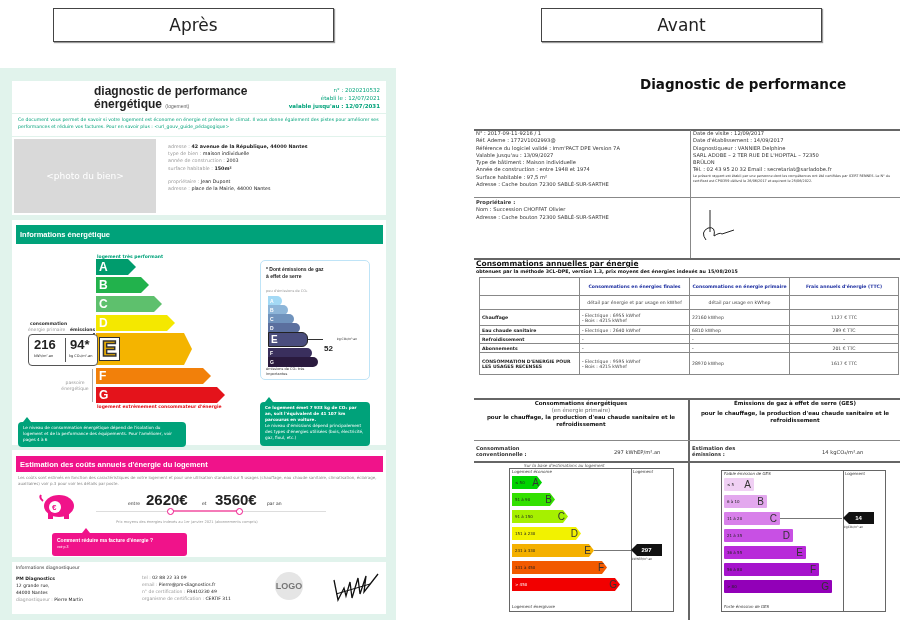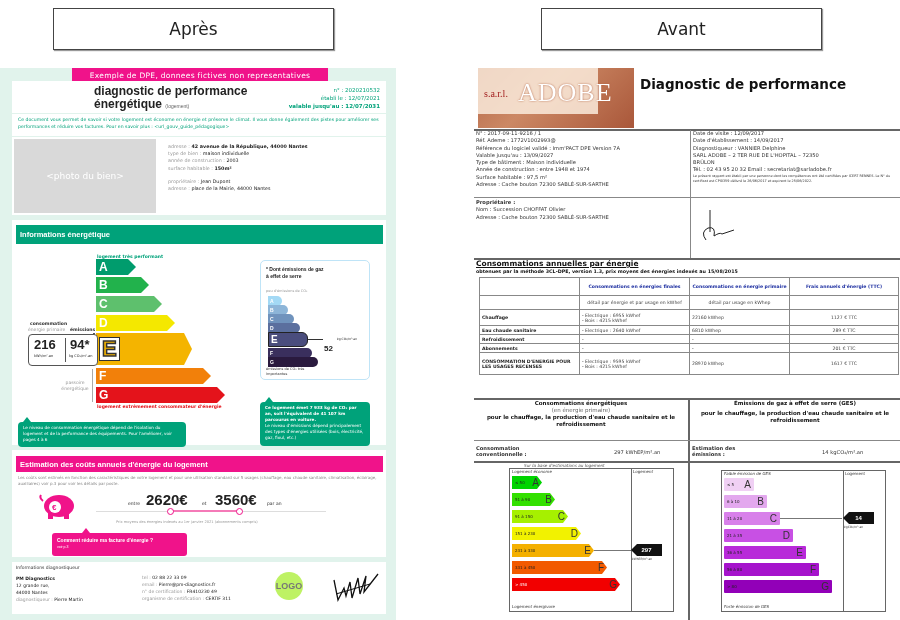--- a/index.html
+++ b/index.html
@@ -1,17 +1,17 @@
 <!DOCTYPE html>
 <html><head>
 <meta charset="utf-8">
 <style>
 *{box-sizing:border-box;margin:0;padding:0}
 body{width:900px;height:620px;background:#fff;font-family:"DejaVu Sans",sans-serif;position:relative;overflow:hidden;color:#222}
-.hdrbox{position:absolute;top:8px;height:42px;border:1px solid #444;box-shadow:1px 1px 1px #999;display:flex;align-items:center;justify-content:center;font-size:17px;color:#222;background:#fff}
+.hdrbox{position:absolute;top:8px;height:34px;border:1px solid #444;box-shadow:1px 1px 1px #999;display:flex;align-items:center;justify-content:center;font-size:17px;color:#222;background:#fff}
 
 #apres{position:absolute;left:0;top:68px;width:396px;height:552px;background:#e1f3ec}
 .tag{position:absolute;left:72px;top:0;width:256px;height:15px;background:#f0138a;color:#fff;font-size:7.5px;display:flex;align-items:center;justify-content:center;letter-spacing:.3px}
 .card{position:absolute;background:#fff}
 .dpe-big{position:absolute;left:6px;top:3px;font:bold 34px "Liberation Sans",sans-serif;color:#00a27a;letter-spacing:-1px}
 .dpe-title{position:absolute;left:82px;top:4px;font:bold 12px "Liberation Sans",sans-serif;color:#222;line-height:13px}
 .dpe-title small{font-weight:normal;font-size:5px;color:#666}
 .dpe-meta{position:absolute;right:6px;top:5px;text-align:right;font-size:5.5px;line-height:8px;color:#00a27a}
 .dpe-meta b{color:#00a27a}
 .intro{position:absolute;left:18px;top:116px;width:366px;font-size:4.6px;line-height:7px;color:#00a27a}
@@ -51,21 +51,20 @@
 <body>
 
 <div class="hdrbox" style="left:53px;width:281px">
     <span>Après</span>
   </div>
 <div class="hdrbox" style="left:541px;width:281px">
     <span>Avant</span>
   </div>
 
 <div id="apres">
-  <div class="tag">Exemple de DPE, donnees fictives non representatives</div>
 
   <div class="card" style="left:12px;top:13px;width:374px;height:32px">
     <div class="dpe-title">
       <div>diagnostic de performance</div>
       <div><span>énergétique</span> <small>(logement)</small></div>
     </div>
     <div class="dpe-meta">
       <div>n° : 2020210532</div>
       <div>établi le : 12/07/2021</div>
       <div><b>valable jusqu'au : 12/07/2031</b></div>
@@ -198,37 +197,32 @@
 <div class="diag">
   <div class="sm" style="left:4px;top:3px;color:#333;font-size:4.5px">Informations diagnostiqueur</div>
   <div class="sm" style="left:4px;top:14px;font-weight:bold">PM Diagnostics</div>
   <div class="sm" style="left:4px;top:21px">12 grande rue,</div>
   <div class="sm" style="left:4px;top:28px">44000 Nantes</div>
   <div class="sm" style="left:4px;top:35px"><span style="color:#999">diagnostiqueur : </span><span>Pierre Martin</span></div>
   <div class="sm" style="left:130px;top:13px"><span style="color:#999">tel : </span><span>02 88 22 33 09</span></div>
   <div class="sm" style="left:130px;top:20px"><span style="color:#999">email : </span><span>Pierre@pm-diagnostics.fr</span></div>
   <div class="sm" style="left:130px;top:27px"><span style="color:#999">n° de certification : </span><span>FR410230 49</span></div>
   <div class="sm" style="left:130px;top:34px"><span style="color:#999">organisme de certification : </span><span>CERTIF 311</span></div>
-  <div style="position:absolute;left:263px;top:10px;width:28px;height:28px;border-radius:50%;background:#bef264;display:flex;align-items:center;justify-content:center;font:bold 9px 'Liberation Sans',sans-serif;color:#777">
+  <div style="position:absolute;left:263px;top:10px;width:28px;height:28px;border-radius:50%;background:#e5e5e5;display:flex;align-items:center;justify-content:center;font:bold 9px 'Liberation Sans',sans-serif;color:#777">
       <span>LOGO</span>
     </div>
   <div style="position:absolute;left:318px;top:8px">
     <svg width="50" height="34" viewBox="0 0 50 34">
         <path d="M4 10 L8 30 L14 18 L16 26 L20 12 L22 28 L28 8 L30 24 L36 6 L34 22 L48 4" stroke="#111" stroke-width="1.3" fill="none"></path>
         <path d="M6 24 L40 14" stroke="#111" stroke-width="1" fill="none"></path>
       </svg>
   </div>
 </div>
 
 <div id="avant">
-  <div class="logo">
-    <div class="inner"></div>
-    <div style="position:absolute;left:6px;top:20px;font:10px 'Liberation Serif',serif;color:#a32020">s.a.r.l.</div>
-    <div style="position:absolute;left:40px;top:10px;font:26px 'Liberation Serif',serif;color:#fff;text-shadow:0 0 2px #b06040;letter-spacing:1px">ADOBE</div>
-  </div>
   <div style="position:absolute;left:166px;top:14px;font:bold 13.5px 'DejaVu Sans',sans-serif;line-height:17px;color:#111">
     <div>Diagnostic de performance</div>
   </div>
   <div class="hr" style="left:0;top:67px;width:426px;height:1.5px;background:#666"></div>
   <div class="vr" style="left:216px;top:68px;height:128px"></div>
 
   <div class="t" style="left:2px;top:68px">
     <div>N° : 2017-09-11-9216 / 1</div>
       <div>Réf. Ademe : 1772V1002993@</div>
       <div>Référence du logiciel validé : Imm'PACT DPE Version 7A</div>

